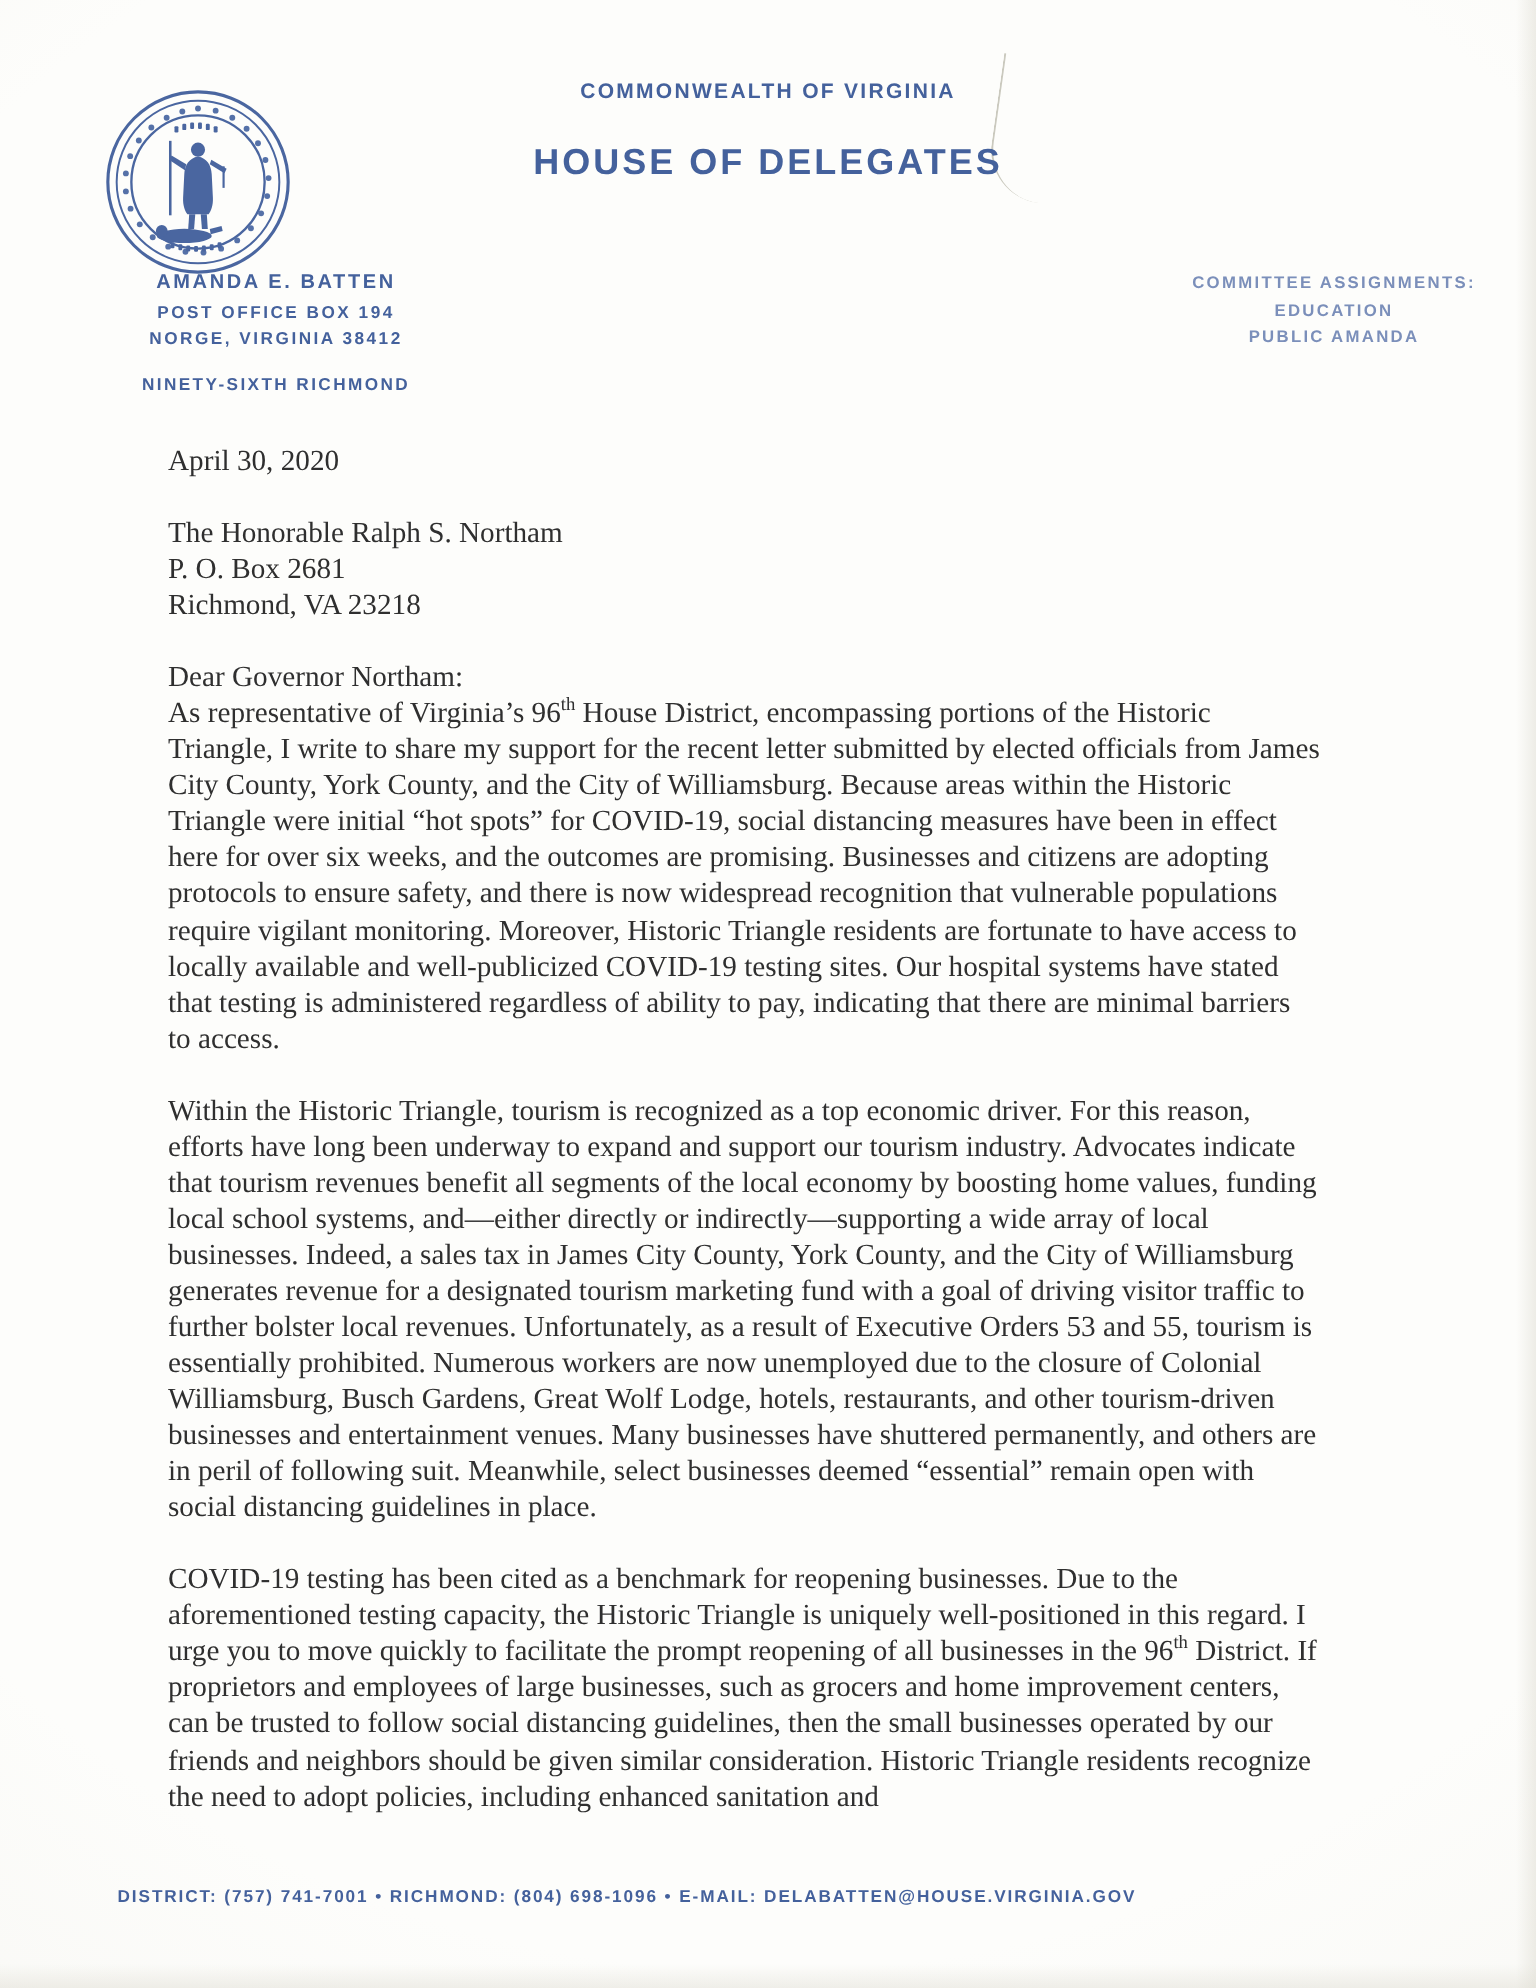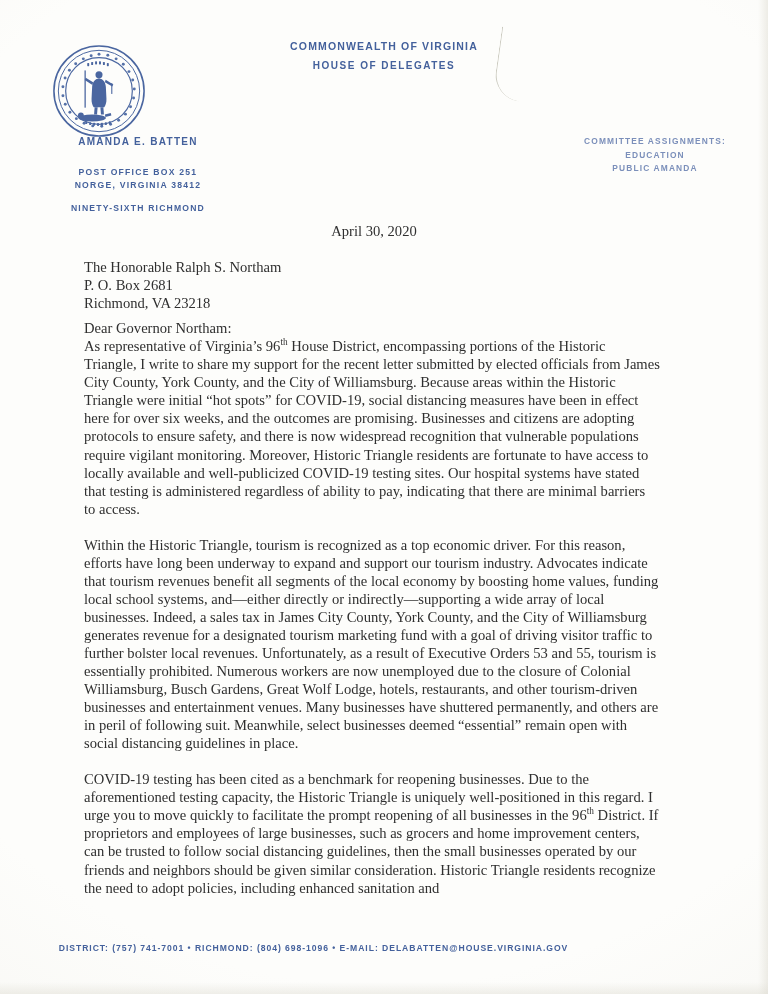--- a/index.html
+++ b/index.html
@@ -69,25 +69,25 @@
     top: 40px;
     width: 396px;
     text-align: center;
     color: #44619c;
   }
   .hc-line1 {
     font-family: "Liberation Sans", sans-serif;
     font-size: 10.5px;
     font-weight: bold;
     letter-spacing: 1.15px;
-    margin-bottom: 8px;
+    margin-bottom: 19px;
   }
   .hc-line2 {
     font-family: "Liberation Sans", sans-serif;
-    font-size: 10px;
+    font-size: 18px;
     font-weight: bold;
     letter-spacing: 1.5px;
     margin-bottom: 5px;
   }
   .hc-line3 {
     font-family: "Liberation Sans", sans-serif;
     font-size: 9px;
     font-weight: bold;
     letter-spacing: 1.1px;
   }
@@ -98,38 +98,38 @@
     top: 136px;
     width: 200px;
     text-align: center;
     color: #44619c;
     font-family: "Liberation Sans", sans-serif;
   }
   .sender-name {
     font-size: 10px;
     font-weight: bold;
     letter-spacing: 1.3px;
-    margin-bottom: 20px;
+    margin-bottom: 4px;
   }
   .sender-line {
     font-size: 8.6px;
     font-weight: bold;
     letter-spacing: 1.25px;
     margin-bottom: 3px;
   }
   .district-line {
     font-size: 8.6px;
     font-weight: bold;
     letter-spacing: 1.2px;
     margin-top: 13px;
   }
 
   .committee-block {
     position: absolute;
-    left: 560px;
+    left: 572px;
     top: 136px;
     width: 190px;
     text-align: center;
     color: #7b8fba;
     font-family: "Liberation Sans", sans-serif;
   }
   .committee-title {
     font-size: 8.4px;
     font-weight: bold;
     letter-spacing: 1.15px;
@@ -145,22 +145,22 @@
   
   .body-area {
     position: absolute;
     left: 84px;
     top: 222px;
     width: 580px;
     color: #2f2f2f;
     font-size: 14.6px;
     line-height: 18.05px;
   }
-  .date-line { margin-bottom: 18px; text-align: center; }
-  .recipient { margin-bottom: 7px; }
+  .date-line { margin-bottom: 18px; }
+  .recipient { margin-bottom: 18px; }
   .recipient div { white-space: nowrap; }
   .salutation { }
   .para {
     margin: 0 4px 18px 0;
     text-align: left;
   }
   sup {
     font-size: 0.64em;
     vertical-align: super;
     line-height: 0;
@@ -268,21 +268,21 @@
     </svg>
   </div>
 
   <div class="header-center">
     <div class="hc-line1">COMMONWEALTH OF VIRGINIA</div>
     <div class="hc-line2">HOUSE OF DELEGATES</div>
   </div>
 
   <div class="sender-block">
     <div class="sender-name">AMANDA E. BATTEN</div>
-    <div class="sender-line">POST OFFICE BOX 251</div>
+    <div class="sender-line">POST OFFICE BOX 194</div>
     <div class="sender-line">NORGE, VIRGINIA 38412</div>
     <div class="district-line">NINETY-SIXTH RICHMOND</div>
   </div>
 
   <div class="committee-block">
     <div class="committee-title">COMMITTEE ASSIGNMENTS:</div>
     <div class="committee-item">EDUCATION</div>
     <div class="committee-item">PUBLIC AMANDA</div>
   </div>
 

